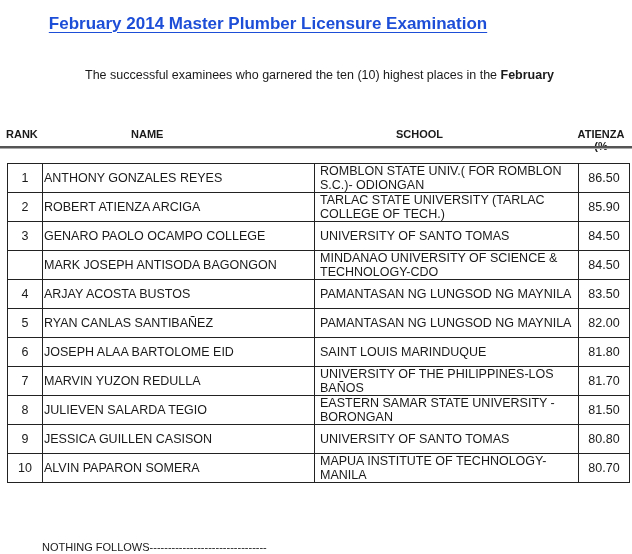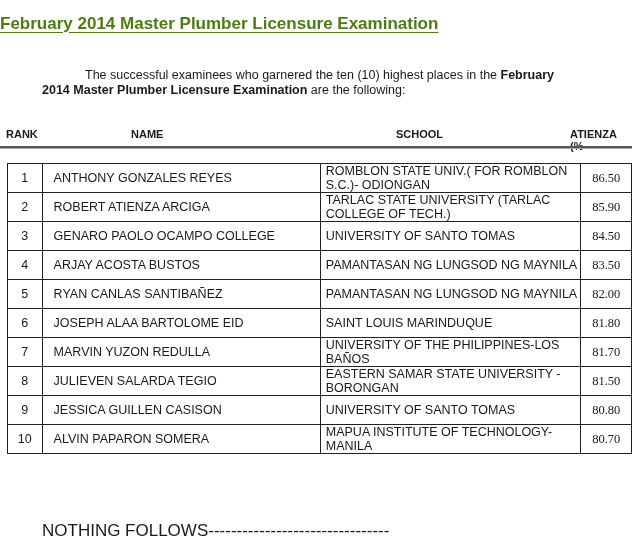--- a/index.html
+++ b/index.html
@@ -1,43 +1,42 @@
 <!DOCTYPE html>
 <html><head>
 <meta charset="utf-8">
 <style>
   html, body { margin:0; padding:0; background:#ffffff; }
   body { width:632px; height:554px; position:relative; overflow:hidden;
          font-family:"Liberation Sans", sans-serif; color:#1a1a1a; }
-  .title { position:absolute; left:0; width:536px; top:14px; text-align:left;
-           font-size:17px; font-weight:bold; color:#4d7c0f; }
+  .title { position:absolute; left:0; width:536px; top:14px; text-align:center;
+           font-size:17px; font-weight:bold; color:#1d4ed8; }
   .title span { text-decoration:underline; text-underline-offset:3px; }
   .intro { position:absolute; left:42px; top:68px; width:548px; font-size:12.5px; line-height:15px; }
   .intro .l1 { display:block; text-indent:43px; text-align:justify; }
   .intro b { font-weight:bold;margin-top:30px; }
-  .hdr { position:absolute; top:128px; font-size:11px; font-weight:bold; }
+  .hdr { position:absolute; top:128px; font-size:11px; font-weight:bold;text-align:center; }
   .hdr-line { position:absolute; left:0; top:146px; width:632px; height:2px;
               background:#555; border-bottom:1px solid #aaa; }
   table { position:absolute; left:7px; top:163px; border-collapse:collapse;
           font-size:12.5px; }
   td { border:1px solid #222; padding:0; height:28px; vertical-align:middle; }
   td.rank { width:34px; text-align:center; }
-  td.name { width:270px; padding-left:11px; }
+  td.name { width:270px; padding-left:1px; }
   td.school { width:258px; padding-left:5px; line-height:14px; }
-  td.rating { width:50px; text-align:center;font-family:Liberation Serif, serif; }
-  .footer { position:absolute; left:42px; top:521px; font-size:17px; }
+  td.rating { width:50px; text-align:center; }
+  .footer { position:absolute; left:42px; top:541px; font-size:11px; }
 </style>
 </head>
 <body>
 
 <div class="title"><span>February 2014 Master Plumber Licensure Examination</span></div>
 
 <div class="intro">
   <span class="l1"><span>The successful examinees who garnered the ten (10) highest places in the </span><b>February</b></span>
-  <span><b>2014 Master Plumber Licensure Examination</b><span> are the following:</span></span>
 </div>
 
 <div class="hdr" style="left:6px">RANK</div>
 <div class="hdr" style="left:131px">NAME</div>
 <div class="hdr" style="left:396px">SCHOOL</div>
 <div class="hdr" style="left:570px">ATIENZA (%</div>
 <div class="hdr-line"></div>
 
 <table>
   <tbody id="rows">
@@ -50,20 +49,26 @@
       <tr>
         <td class="rank">2</td>
         <td class="name">ROBERT ATIENZA  ARCIGA</td>
         <td class="school">TARLAC STATE UNIVERSITY  (TARLAC COLLEGE OF TECH.)</td>
         <td class="rating">85.90</td>
       </tr>
       <tr>
         <td class="rank">3</td>
         <td class="name">GENARO PAOLO OCAMPO  COLLEGE</td>
         <td class="school">UNIVERSITY OF SANTO TOMAS</td>
+        <td class="rating">84.50</td>
+      </tr>
+      <tr>
+        <td class="rank"></td>
+        <td class="name">MARK JOSEPH ANTISODA  BAGONGON</td>
+        <td class="school">MINDANAO UNIVERSITY OF SCIENCE &amp; TECHNOLOGY-CDO</td>
         <td class="rating">84.50</td>
       </tr>
       <tr>
         <td class="rank">4</td>
         <td class="name">ARJAY ACOSTA  BUSTOS</td>
         <td class="school">PAMANTASAN NG LUNGSOD NG MAYNILA</td>
         <td class="rating">83.50</td>
       </tr>
       <tr>
         <td class="rank">5</td>

